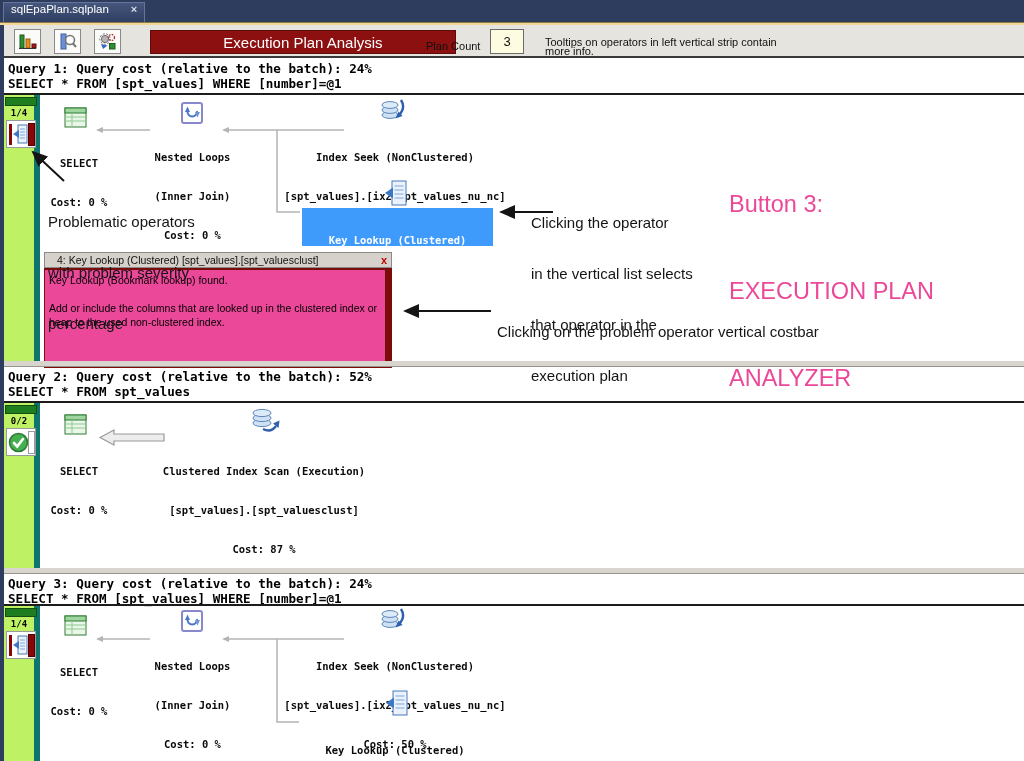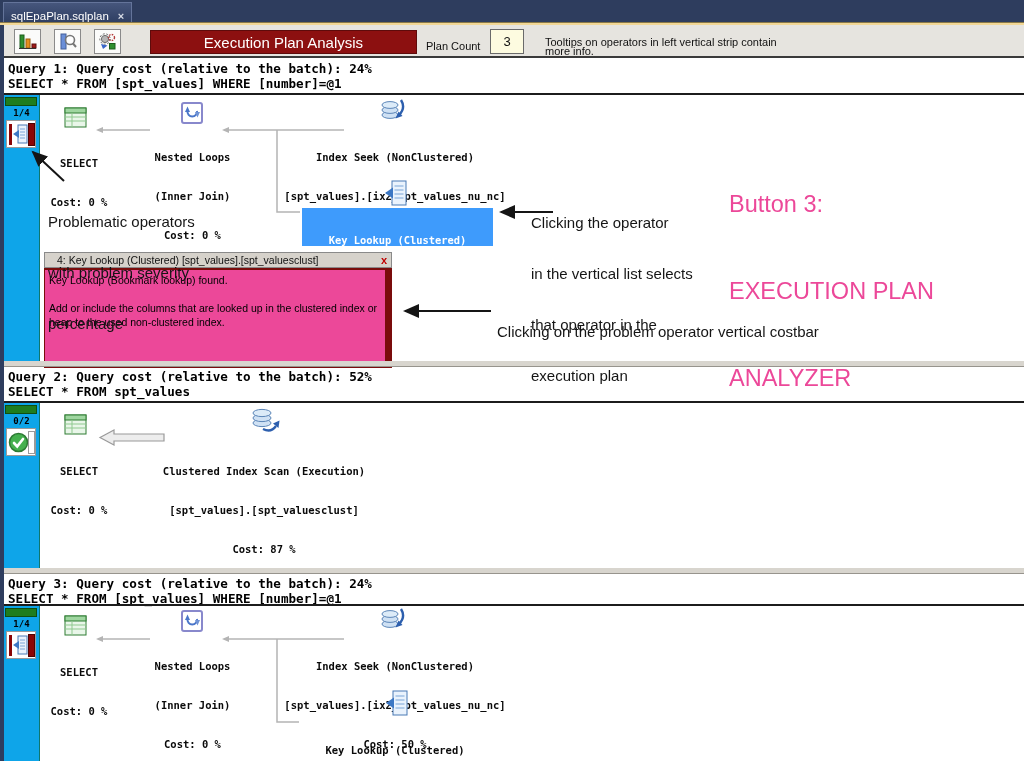--- a/index.html
+++ b/index.html
@@ -4,42 +4,42 @@
 <style>
   html,body{margin:0;padding:0;background:#fff;}
   body{width:1024px;height:761px;position:relative;overflow:hidden;
        font-family:"Liberation Sans",sans-serif;color:#111;}
   .abs{position:absolute;}
 
   
   .tabstrip{position:absolute;left:0;top:0;width:1024px;height:22px;background:#2e3d5e;}
   .doc-tab{position:absolute;left:3px;top:2px;height:20px;padding:0 7px;
            background:linear-gradient(#46567c,#2f3f63);border:1px solid #64749a;border-bottom:none;
-           color:#fff;font-size:11.5px;display:flex;align-items:flex-end;gap:9px;box-sizing:border-box;}
+           color:#fff;font-size:11.5px;display:flex;align-items:flex-start;gap:22px;box-sizing:border-box;}
   .tab-x{color:#d8dce6;font-size:11px;font-weight:bold;cursor:default;}
   .goldline{position:absolute;left:0;top:22px;width:1024px;height:3px;background:#f2d795;border-top:1px solid #8a7a4a;box-sizing:border-box;}
   .toolbar{position:absolute;left:0;top:25px;width:1024px;height:33px;background:#e6e4df;border-bottom:2px solid #3a3a3a;box-sizing:border-box;}
   .tbtn{position:absolute;top:4px;width:27px;height:25px;background:#fbfbfa;border:1px solid #8a8a8a;box-sizing:border-box;
         display:flex;align-items:center;justify-content:center;}
-  .banner{position:absolute;left:150px;top:5px;width:267px;height:24px;background:#8c1010;border:1px solid #5e0b0b;
+  .banner{position:absolute;left:150px;top:5px;width:306px;height:24px;background:#8c1010;border:1px solid #5e0b0b;
           color:#fff;text-align:center;font-size:15px;line-height:23px;box-sizing:border-box;}
   .pc-label{position:absolute;left:426px;top:15px;font-size:11px;}
   .pc-box{position:absolute;left:490px;top:4px;width:34px;height:25px;background:#fdfbe0;border:1px solid #6a6a6a;
           text-align:center;line-height:24px;font-size:13px;box-sizing:border-box;}
   .tip1{position:absolute;left:545px;top:11px;font-size:11px;}
   .tip2{position:absolute;left:545px;top:20px;font-size:11px;}
 
   .left-edge{position:absolute;left:0;top:25px;width:4px;height:736px;background:#2e3d5e;}
 
   
   .qh{position:absolute;left:8px;font:700 12.6px "DejaVu Sans Mono",monospace;white-space:pre;color:#000;}
   .blkline{position:absolute;left:4px;width:1020px;height:2px;background:#1c1c1c;}
   .sep{position:absolute;left:4px;width:1020px;height:6px;background:#d8d5ce;border-bottom:1px solid #97948d;box-sizing:border-box;}
 
-  .strip{position:absolute;left:4px;width:36px;background:#0ea5e9;border-right:1px solid #0f766e;box-sizing:border-box;}
+  .strip{position:absolute;left:4px;width:36px;background:#bef264;border-right:6px solid #0f766e;box-sizing:border-box;}
   .gbar{position:absolute;left:1px;top:2px;width:32px;height:9px;background:#1e7d1e;border:1px solid #0f4f0f;box-sizing:border-box;}
   .ratio{position:absolute;left:0;top:13px;width:100%;text-align:center;font:700 9px "DejaVu Sans Mono",monospace;color:#000;}
   .iconbox{position:absolute;left:2px;top:25px;width:30px;height:28px;background:#fff;border:1px solid #9a9a9a;box-sizing:border-box;}
   .redthin{position:absolute;left:2px;top:3px;width:3px;height:21px;background:#8b0505;}
   .costbar{position:absolute;left:21px;top:2px;width:7px;height:23px;background:#8b0505;border:1px solid #4e0202;box-sizing:border-box;}
   .costbar-empty{position:absolute;left:21px;top:2px;width:7px;height:23px;background:#fff;border:1px solid #9a9a9a;box-sizing:border-box;}
 
   .oplbl{position:absolute;text-align:center;font:700 10.5px "DejaVu Sans Mono",monospace;line-height:13px;color:#0a0a0a;white-space:pre;}
   .opicon{position:absolute;}
   .selbox{position:absolute;left:302px;top:208px;width:191px;height:38px;background:#3e9bfc;color:#fff;

